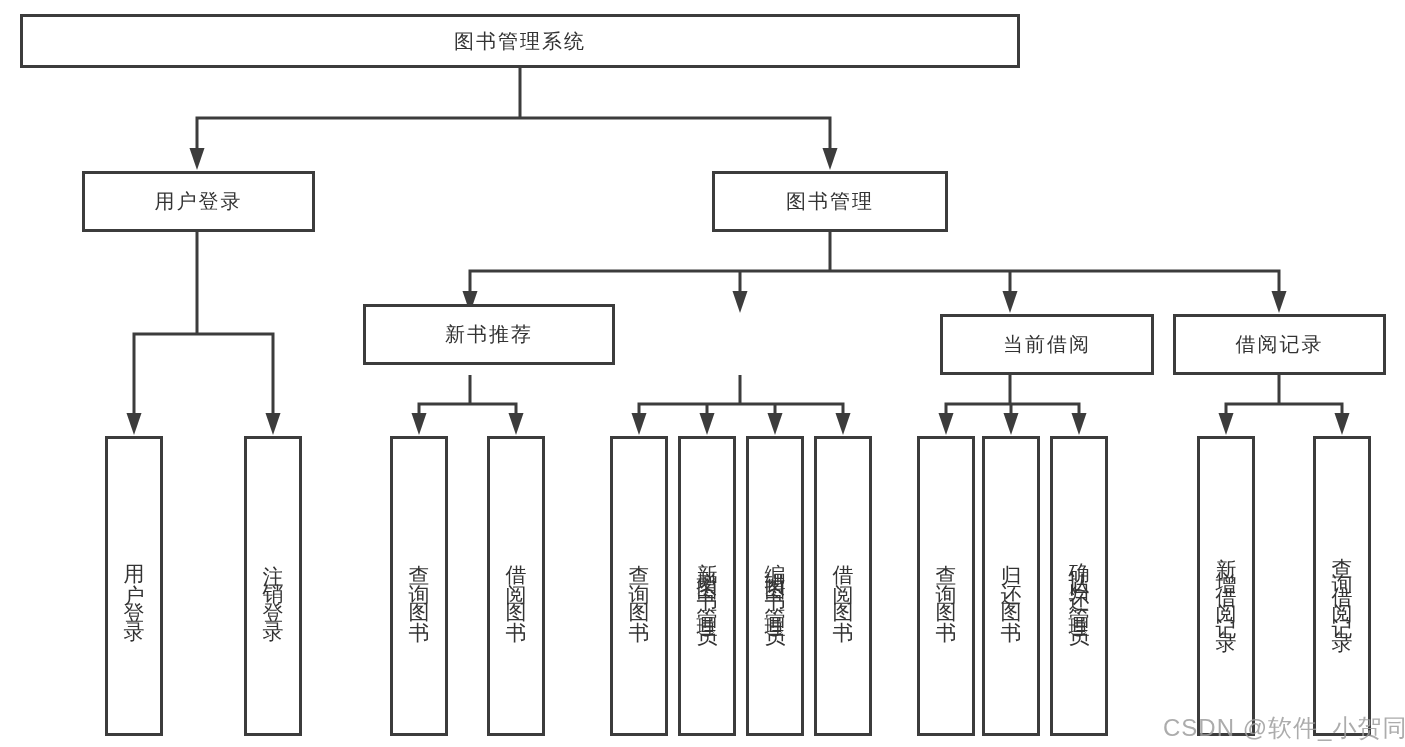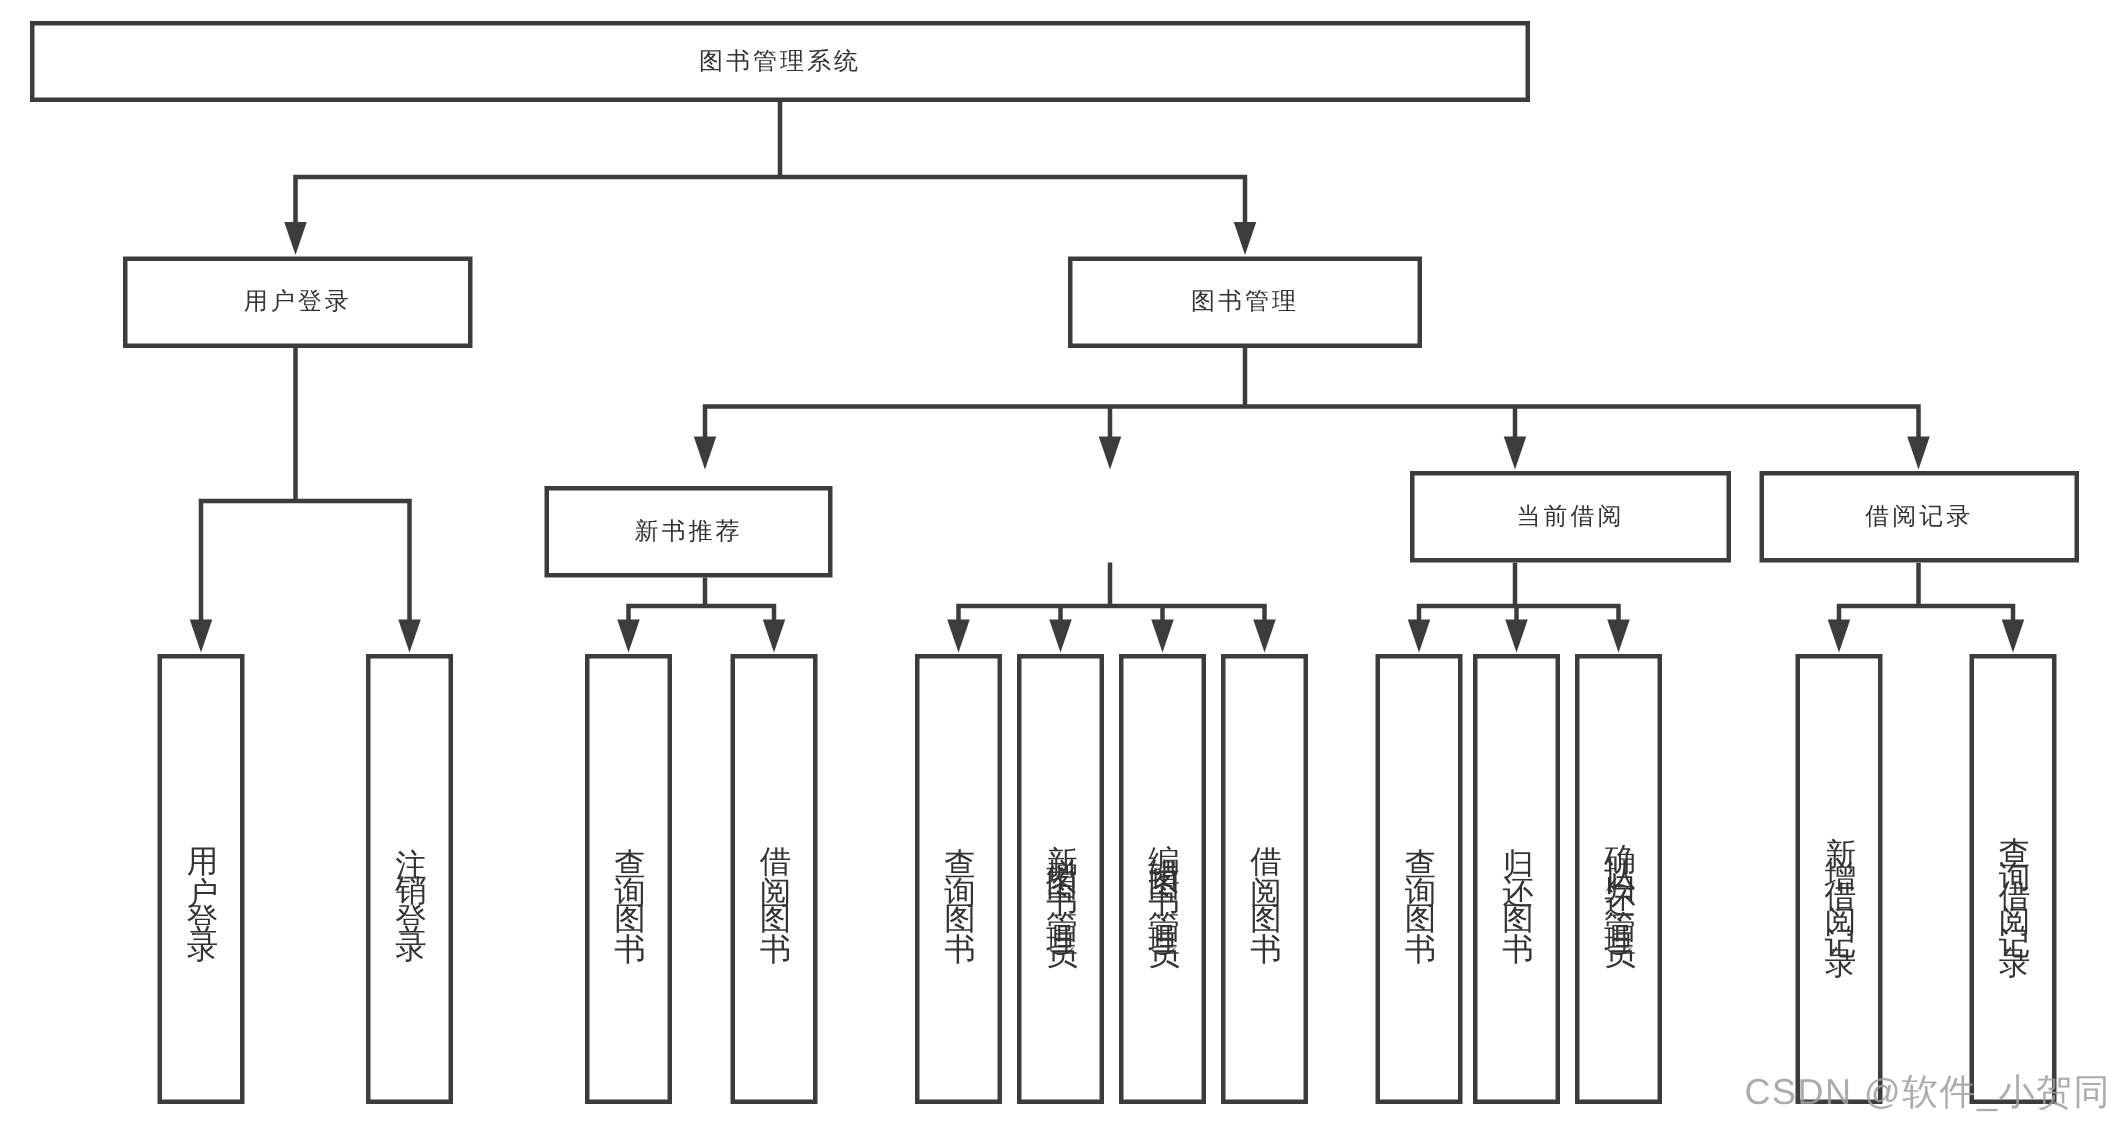--- a/index.html
+++ b/index.html
@@ -7,21 +7,21 @@
     position:relative; width:1405px; height:747px; background:#ffffff;
     font-family:"Liberation Sans", sans-serif; overflow:hidden;
   }
   #wires { position:absolute; left:0; top:0; width:1405px; height:747px; }
   .box {
     position:absolute; box-sizing:border-box; background:#ffffff;
     border:3px solid #3c3c3c; color:#333333;
     display:flex; align-items:center; justify-content:center;
     z-index:2;
   }
-  .h { font-size:16px; letter-spacing:2px; }
+  .h { font-size:20px; letter-spacing:2px; }
   .v {
     writing-mode:vertical-rl; text-orientation:mixed;
     font-size:21px; width:58px; top:436px; height:300px;
   }
   .sp4 { letter-spacing:19px; }
   .sp6 { letter-spacing:15px; }
   .sp9 { letter-spacing:9px; }
   .watermark {
     position:absolute; left:1163px; top:712px; z-index:5;
     font-size:24px; color:rgba(158,158,158,0.85); letter-spacing:1px;
@@ -71,21 +71,21 @@
       <polygon points="1218.5,413 1233.5,413 1226,435"></polygon>
       <polygon points="1334.5,413 1349.5,413 1342,435"></polygon>
     </g>
   </svg>
 
   <div class="box h" style="left:20px; top:14px; width:1000px; height:54px;">图书管理系统</div>
 
   <div class="box h" style="left:82px; top:171px; width:233px; height:61px;">用户登录</div>
   <div class="box h" style="left:712px; top:171px; width:236px; height:61px;font-family:Liberation Mono, monospace;">图书管理</div>
 
-  <div class="box h" style="left:363px; top:324px; width:192px; height:61px;">新书推荐</div>
+  <div class="box h" style="left:363px; top:304px; width:252px; height:61px;">新书推荐</div>
   <div class="box h" style="left:940px; top:314px; width:214px; height:61px;">当前借阅</div>
   <div class="box h" style="left:1173px; top:314px; width:213px; height:61px;">借阅记录</div>
 
   <div class="box v sp4" style="left:105px;">用户登录</div>
   <div class="box v sp4" style="left:244px;">注销登录</div>
 
   <div class="box v sp4" style="left:390px;">查询图书</div>
   <div class="box v sp4" style="left:487px;">借阅图书</div>
 
   <div class="box v sp4" style="left:610px;">查询图书</div>

